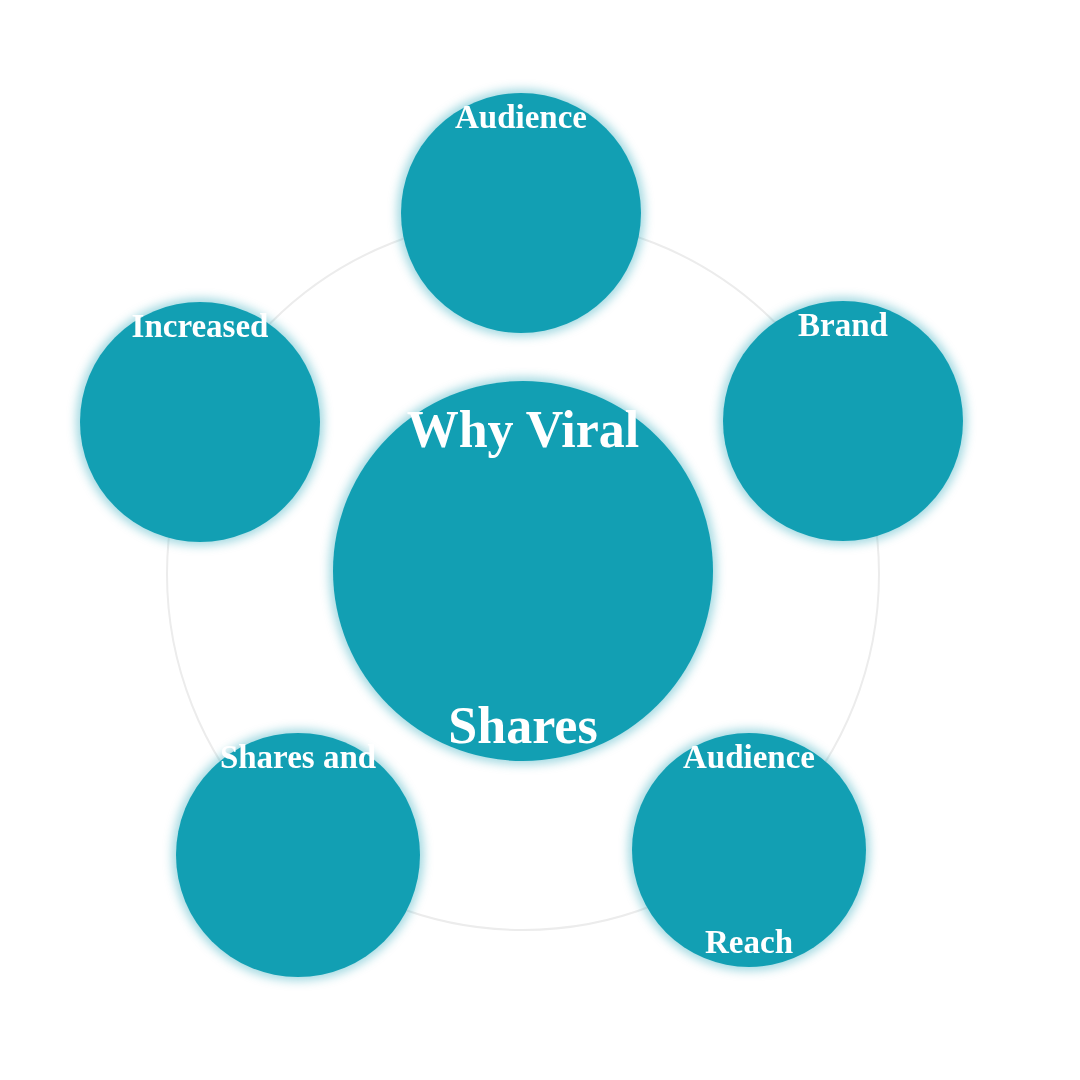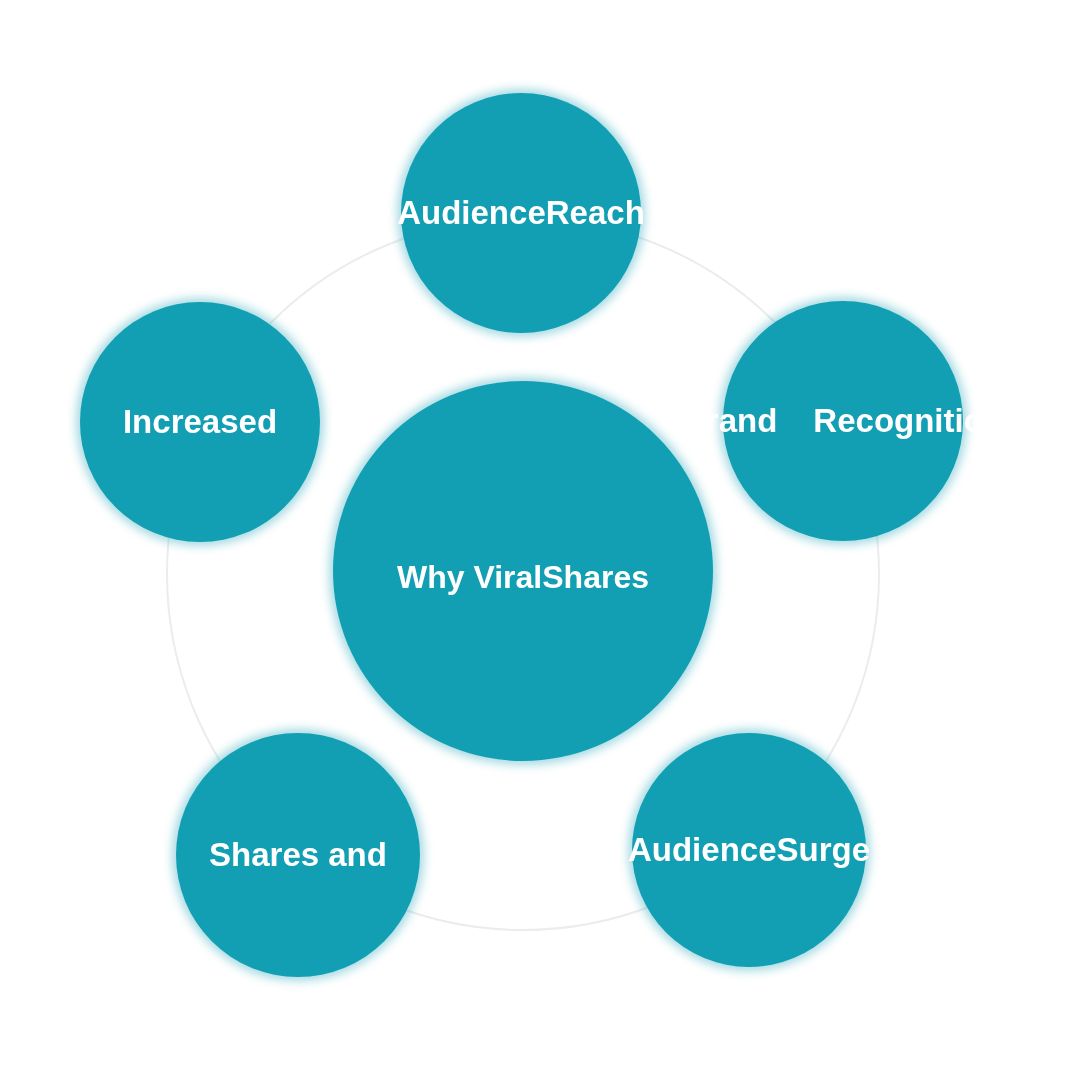--- a/index.html
+++ b/index.html
@@ -24,33 +24,35 @@
     border: 2px solid #ececec;
     border-radius: 50%;
     box-sizing: border-box;
   }
   .node {
     position: absolute;
     border-radius: 50%;
     background: #129fb3;
     box-shadow: 0 0 10px 4px rgba(18, 159, 179, 0.38);
     display: flex;
+    flex-direction: column;
     align-items: center;
-    justify-content: center;
+    justify-content: space-between;
     text-align: center;
     color: #ffffff;
     font-weight: 700;
+    font-family: Liberation Serif, serif;
   }
   .node .line { display: block; }
   .node-center {
     left: 333px;
     top: 381px;
     width: 380px;
     height: 380px;
-    font-size: 32px;
+    font-size: 52px;
     line-height: 1.35;
     padding-top: 14px;
     box-sizing: border-box;
   }
   .node-sat {
     font-size: 33px;
     line-height: 1.5;
   }
   .node-audience   { left: 401px; top:  93px; width: 240px; height: 240px; }
   .node-credibility{ left:  80px; top: 302px; width: 240px; height: 240px; }
@@ -65,34 +67,32 @@
 
   <div class="ring" style="border-color: rgb(236, 236, 236);"></div>
 
   <div class="node node-center" style="background: rgb(18, 159, 179); color: rgb(255, 255, 255);">
     <span class="line">Why Viral</span>
     <span class="line">Shares</span>
   </div>
 
   <div class="node node-sat node-audience" style="background: rgb(18, 159, 179); color: rgb(255, 255, 255);">
     <span class="line">Audience</span>
-    <span class="line">Reach</span>
   </div>
 
   <div class="node node-sat node-credibility" style="background: rgb(18, 159, 179); color: rgb(255, 255, 255);">
     <span class="line">Increased</span>
   </div>
 
   <div class="node node-sat node-brand" style="background: rgb(18, 159, 179); color: rgb(255, 255, 255);">
     <span class="line">Brand</span>
-    <span class="line">Recognition</span>
   </div>
 
   <div class="node node-sat node-shares" style="background: rgb(18, 159, 179); color: rgb(255, 255, 255);">
     <span class="line">Shares and</span>
   </div>
 
   <div class="node node-sat node-traffic" style="background: rgb(18, 159, 179); color: rgb(255, 255, 255);">
     <span class="line">Audience</span>
-    <span class="line">Surge</span>
+    <span class="line">Reach</span>
   </div>
 
 </div>
 
 </body></html>

